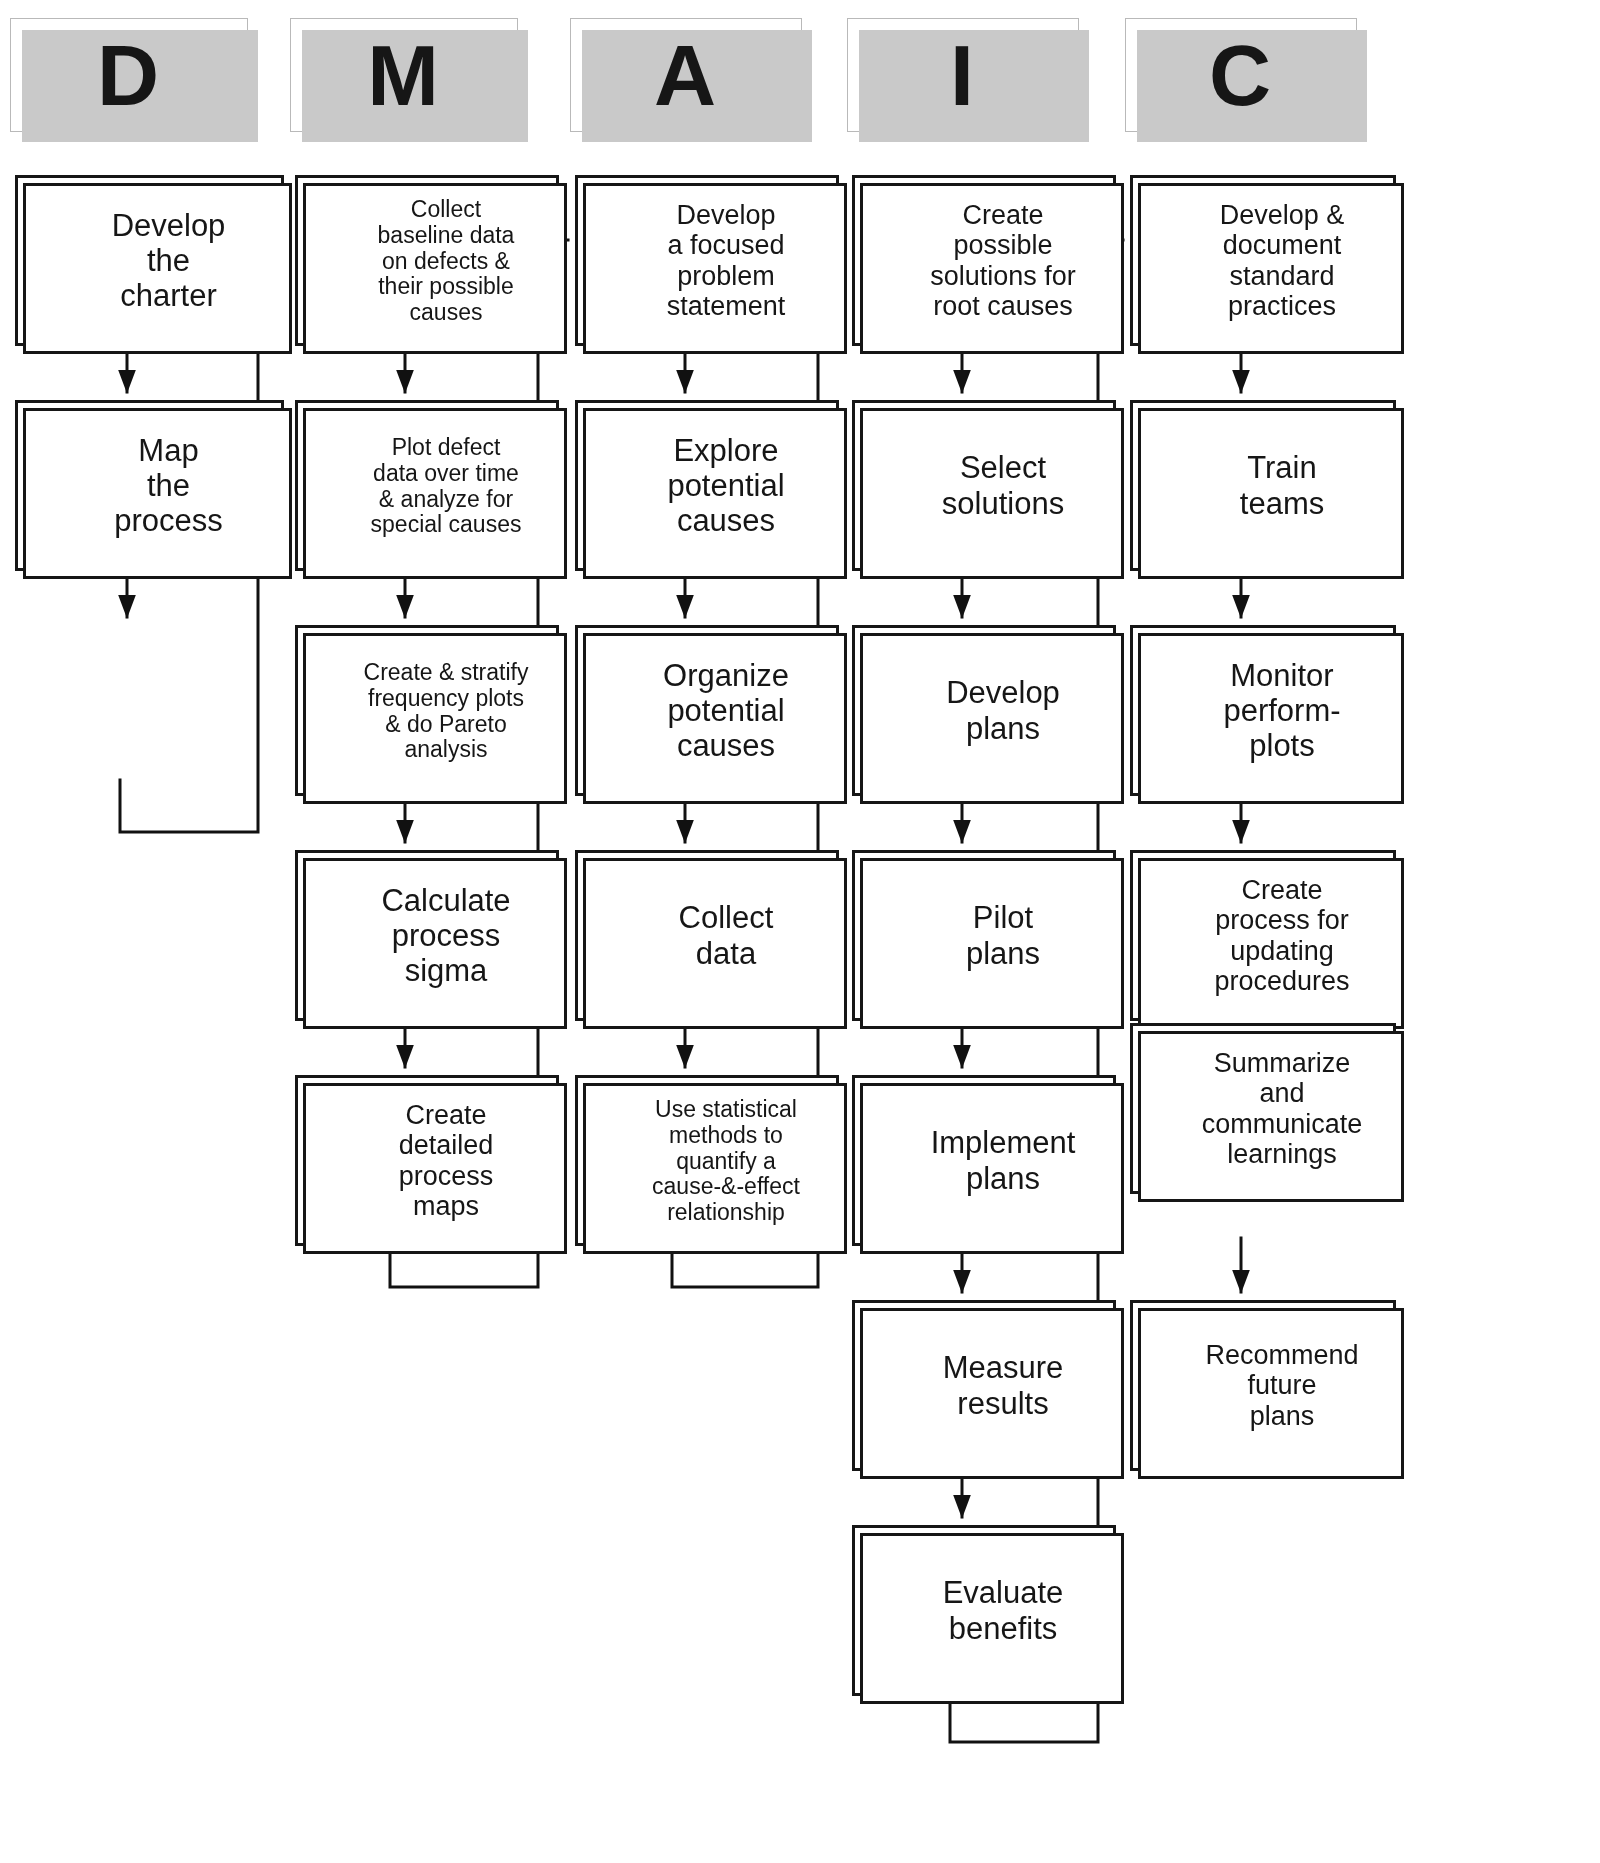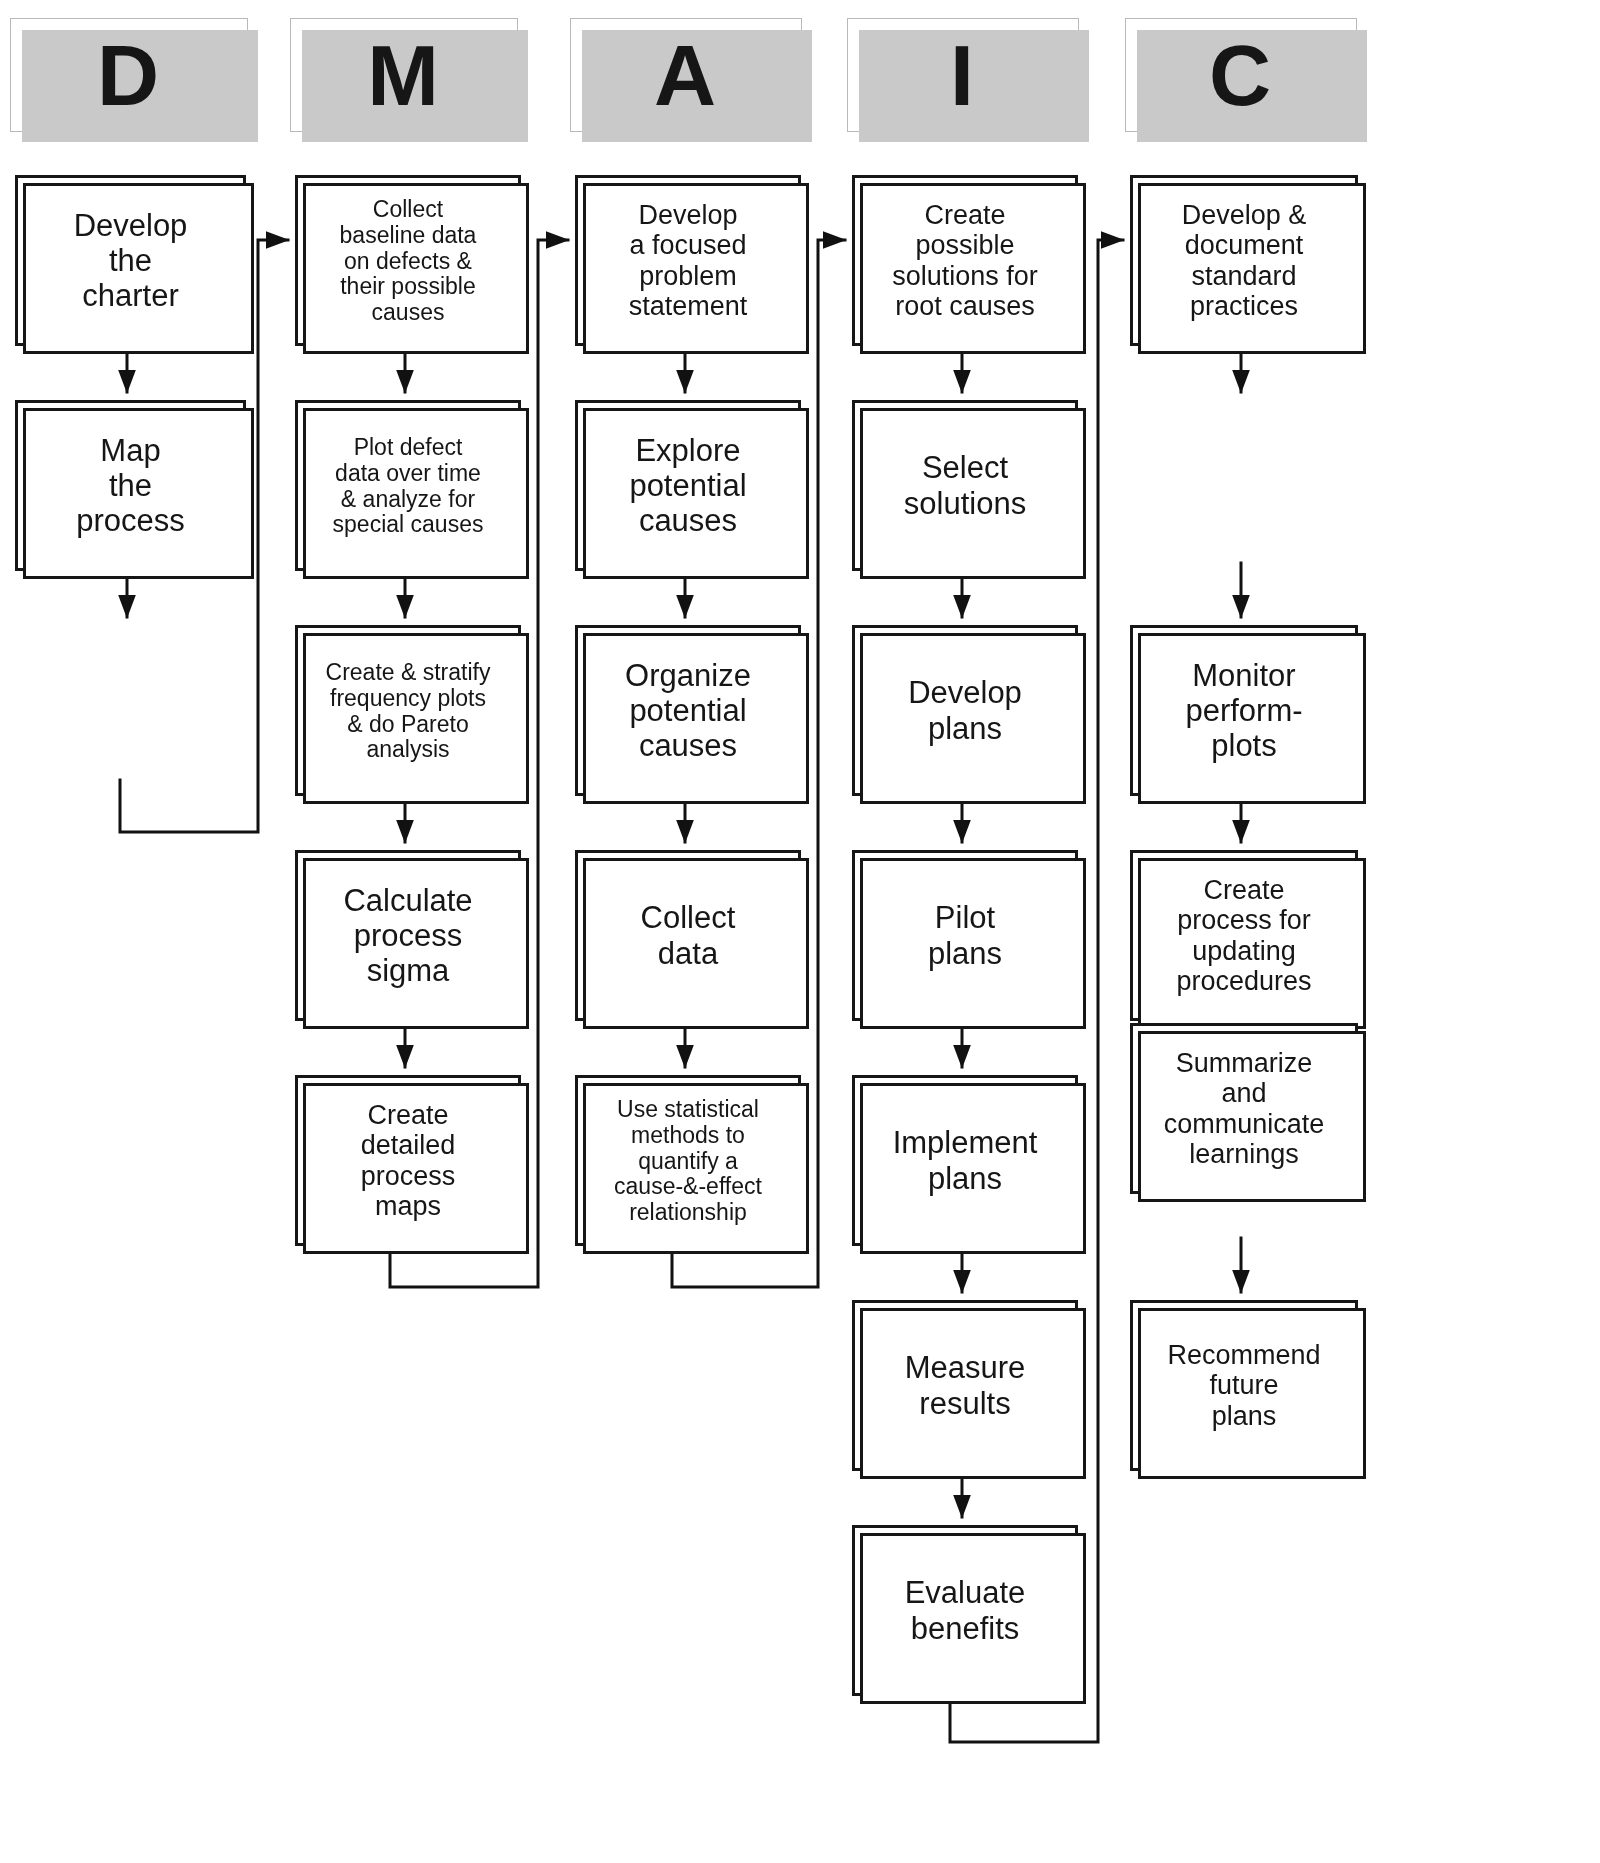--- a/index.html
+++ b/index.html
@@ -18,21 +18,21 @@
   .hdr::after {
     content:""; position:absolute; left:11px; top:11px;
     width:100%; height:100%; background:#c9c9c9; z-index:-1;
   }
   .hdr .letter { font-size:86px; font-weight:bold; color:#161616; letter-spacing:2px; }
 
   
   .box {
     position:absolute; height:165px; background:#ffffff;
     border:3px solid #161616; z-index:1;
-    display:flex; align-items:center; justify-content:center; text-align:center;
+    display:flex; align-items:center; justify-content:center; text-align:center;padding-left:38px;
   }
   .box::after {
     content:""; position:absolute; left:5px; top:5px;
     width:100%; height:100%; border:3px solid #161616; background:#ffffff; z-index:-1;
   }
   .lbl { white-space:pre-line; line-height:1.13; color:#161616; padding:0 6px; }
   .box.sm { font-size:23px; }
   .box.md { font-size:27px; }
   .box.lg { font-size:31px; }
 </style>
@@ -198,20 +198,24 @@
     <span class="lbl">Measure
 results</span>
   </div>
 
   <div class="box md" style="left:1130px;top:175px;width:222px">
     <span class="lbl">Develop &amp;
 document
 standard
 practices</span>
   </div>
+  <div class="box lg" style="left:1130px;top:400px;width:222px">
+    <span class="lbl">Train
+teams</span>
+  </div>
   <div class="box lg" style="left:1130px;top:625px;width:222px">
     <span class="lbl">Monitor
 perform-
 plots</span>
   </div>
   <div class="box md" style="left:1130px;top:850px;width:222px">
     <span class="lbl">Create
 process for
 updating
 procedures</span>

